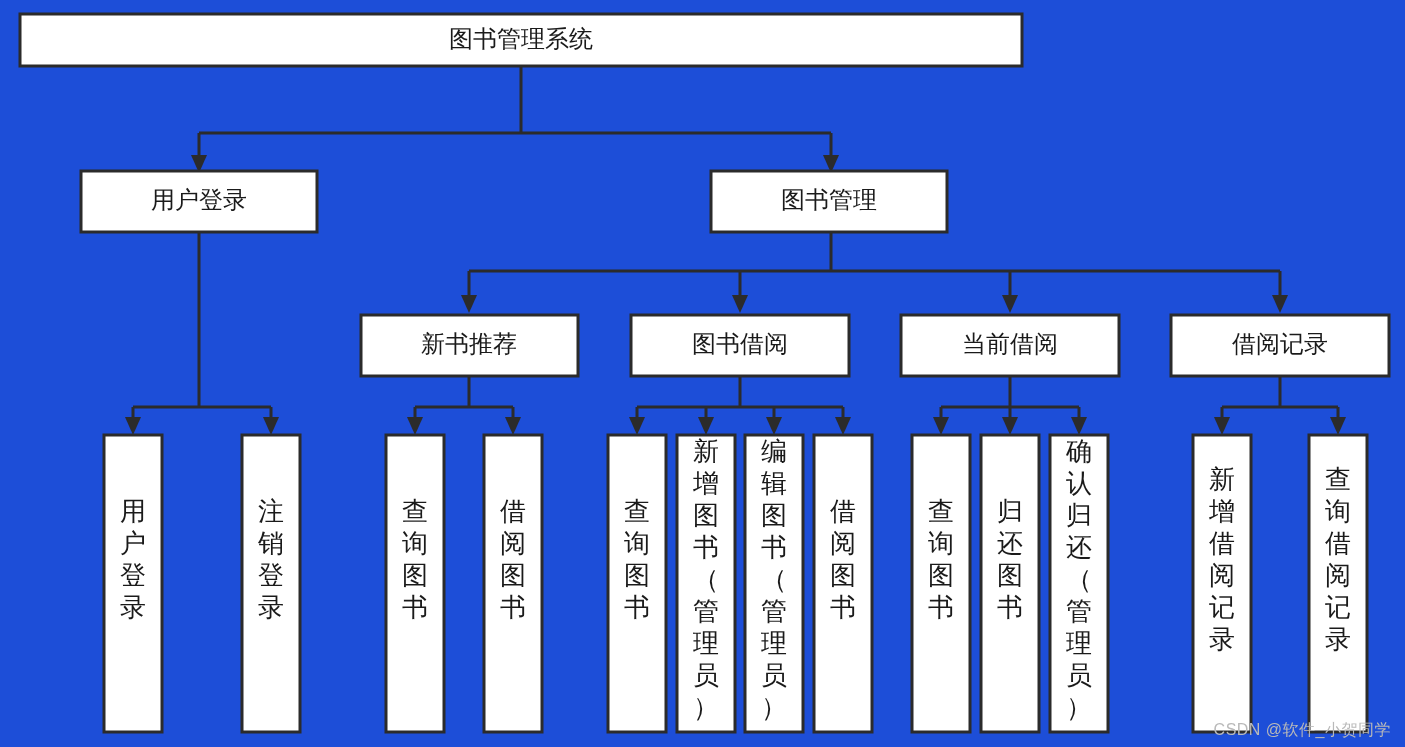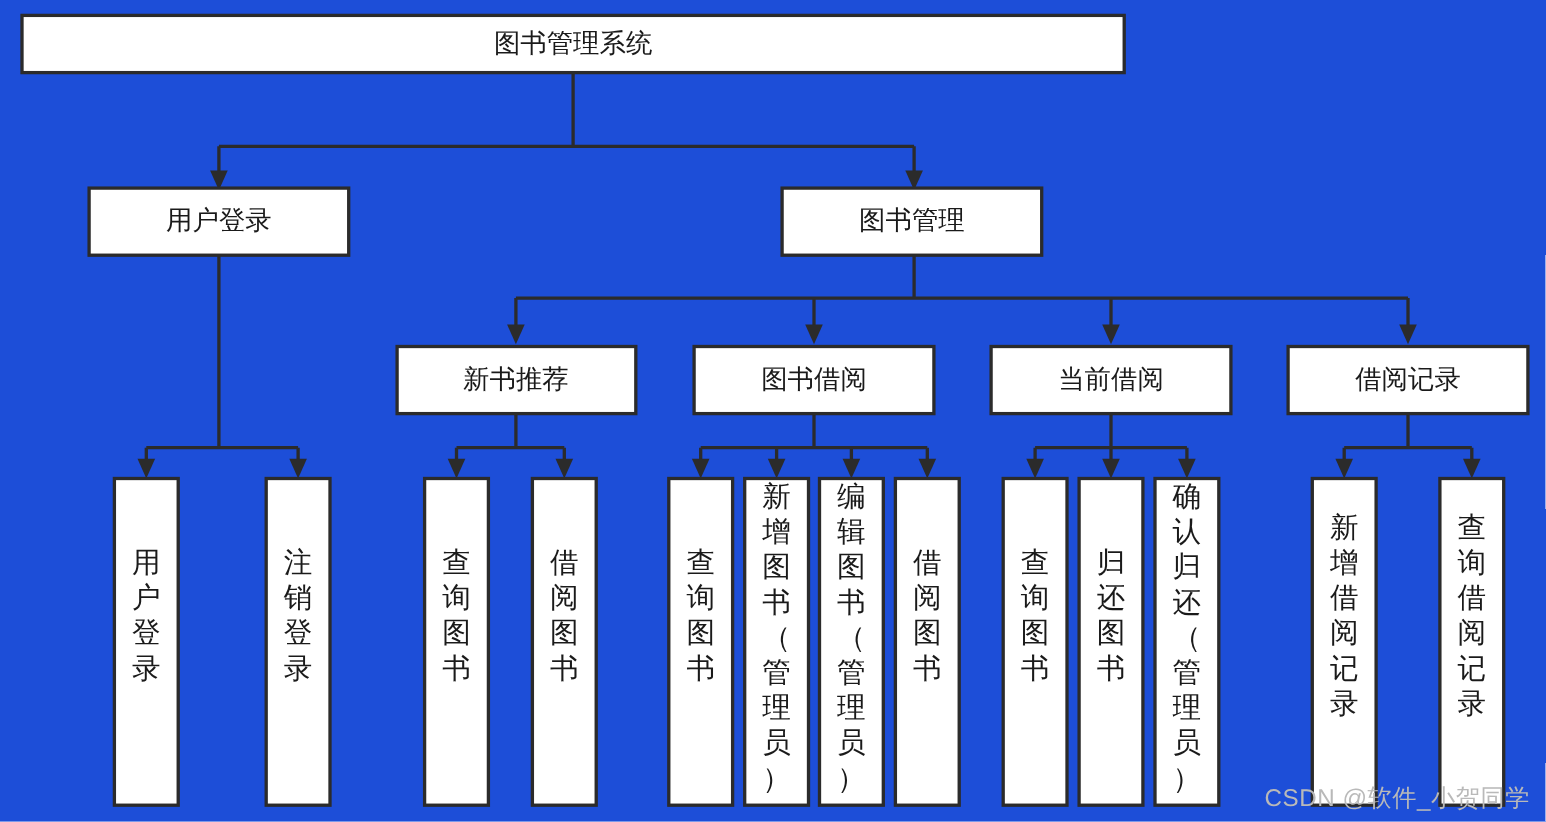--- a/index.html
+++ b/index.html
@@ -55,21 +55,21 @@
     font-family: "Liberation Sans", "DejaVu Sans", sans-serif;
     font-size: 26px;
     fill: #1a1a1a;
     text-anchor: middle;
   }
   .watermark {
     position: absolute;
     right: 14px;
     bottom: 6px;
     font-family: "Liberation Sans", "DejaVu Sans", sans-serif;
-    font-size: 22px;
+    font-size: 16px;
     color: #b9b9b9;
     letter-spacing: 0.5px;
     white-space: nowrap;
     user-select: none;
   }
 </style>
 </head>
 <body>
 
 <div id="diagram-root">

